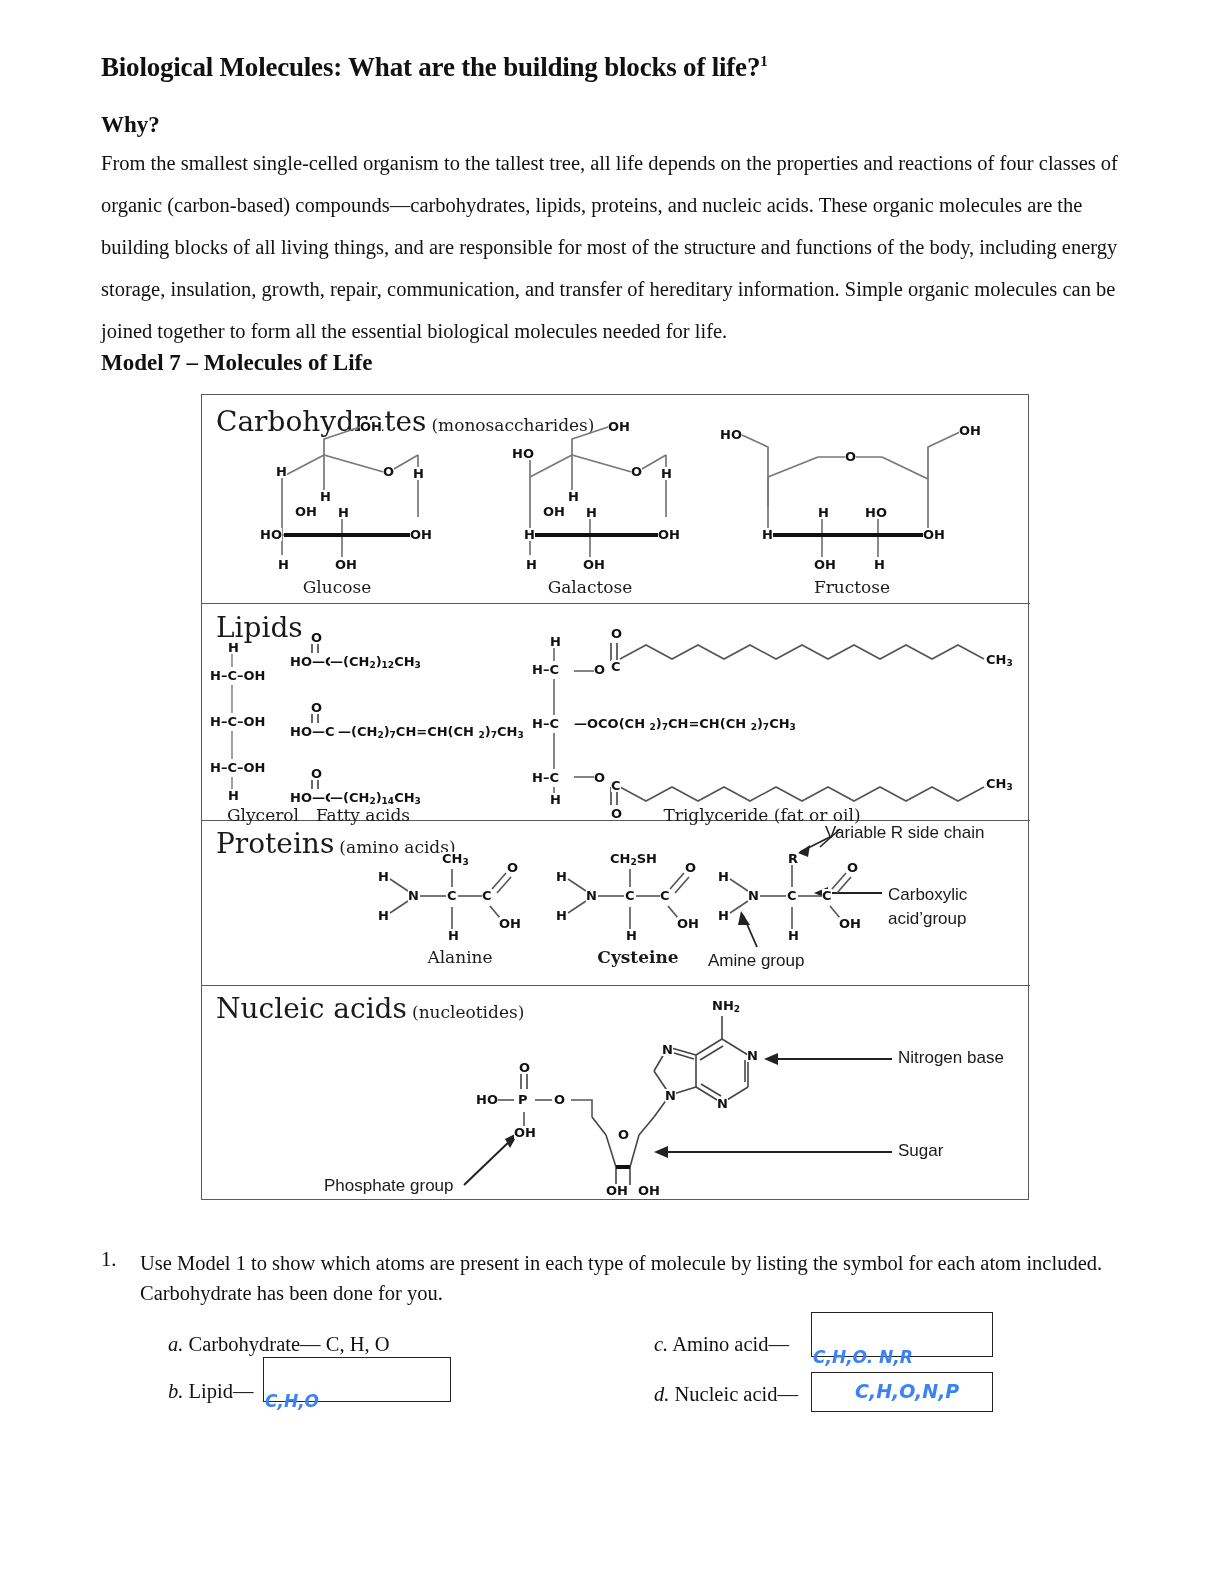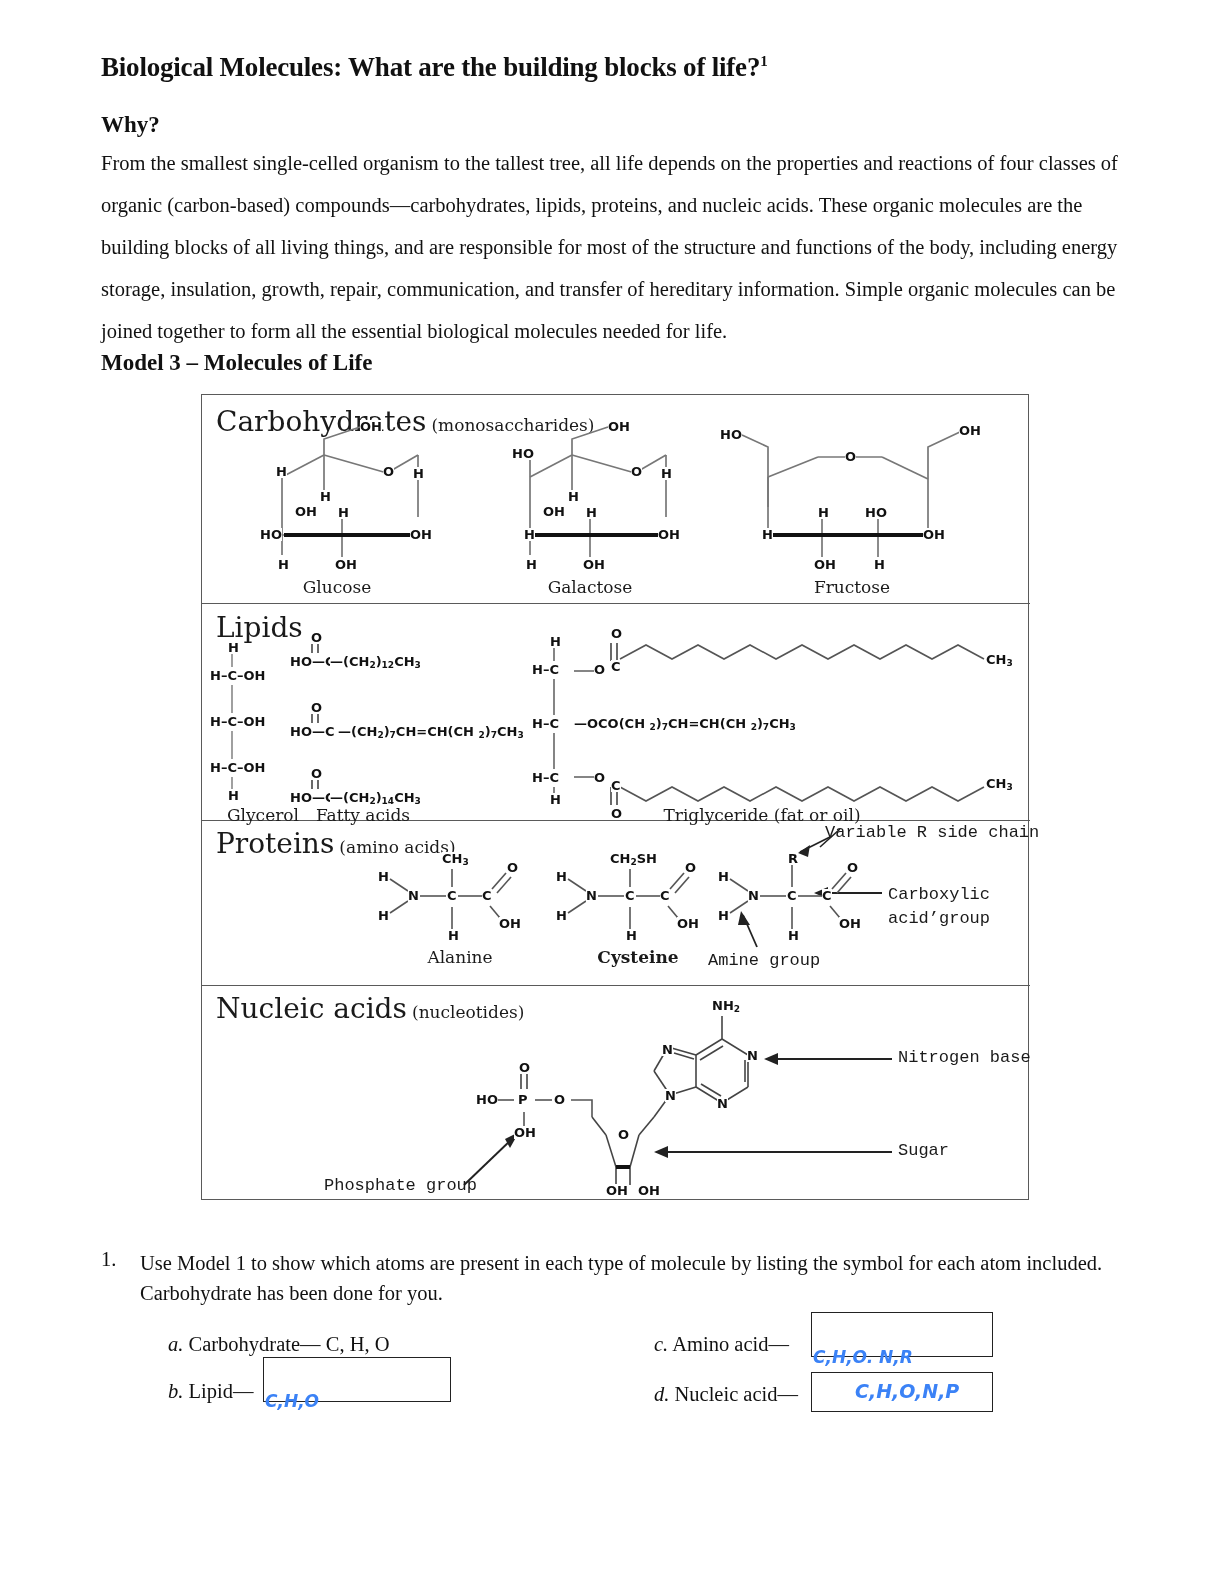--- a/index.html
+++ b/index.html
@@ -31,21 +31,21 @@
     border:1.5px solid #5a5a5a;box-sizing:border-box;background:#fff;
   }
   .sec-div{position:absolute;left:0;width:828px;height:0;border-top:1.5px solid #5a5a5a;}
 
   .sec-title{position:absolute;font-family:"DejaVu Serif", serif;color:#1a1a1a;}
   .sec-title .big{font-size:28px;}
   .sec-title .small{font-size:17px;}
 
   .cap{position:absolute;font-family:"DejaVu Serif", serif;font-size:17px;color:#1a1a1a;
        text-align:center;white-space:nowrap;}
-  .lbl{position:absolute;font-family:Liberation Mono, monospace;font-size:17px;color:#1a1a1a;white-space:nowrap;}
+  .lbl{position:absolute;font-family:Liberation Sans, sans-serif;font-size:17px;color:#1a1a1a;white-space:nowrap;}
 
   
   .atom{
     position:absolute;font-family:"DejaVu Sans", sans-serif;font-weight:bold;
     font-size:13px;color:#111;white-space:nowrap;background:#fff;
     line-height:13px;
   }
   .atom sub{font-size:9px;vertical-align:-2px;}
 
   svg.ov{position:absolute;left:0;top:0;overflow:visible;pointer-events:none;}
@@ -70,21 +70,21 @@
 <div class="page">
 
   <div class="title">
     <span>Biological Molecules: What are the building blocks of life?</span><sup>1</sup>
   </div>
 
   <div class="why">Why?</div>
 
   <div class="why-body">From the smallest single-celled organism to the tallest tree, all life depends on the properties and reactions of four classes of organic (carbon-based) compounds—carbohydrates, lipids, proteins, and nucleic acids. These organic molecules are the building blocks of all living things, and are responsible for most of the structure and functions of the body, including energy storage, insulation, growth, repair, communication, and transfer of hereditary information. Simple organic molecules can be joined together to form all the essential biological molecules needed for life.</div>
 
-  <div class="model-head">Model 3 – Molecules of Life</div>
+  <div class="model-head">Model 7 – Molecules of Life</div>
 
   <div class="model-box">
 
     <div class="sec-div" style="top:208px;"></div>
     <div class="sec-div" style="top:425px;"></div>
     <div class="sec-div" style="top:590px;"></div>
 
     <div class="sec-title" style="left:14px;top:10px;">
       <span class="big">Carbohydrates</span>
       <span class="small">(monosaccharides)</span>

